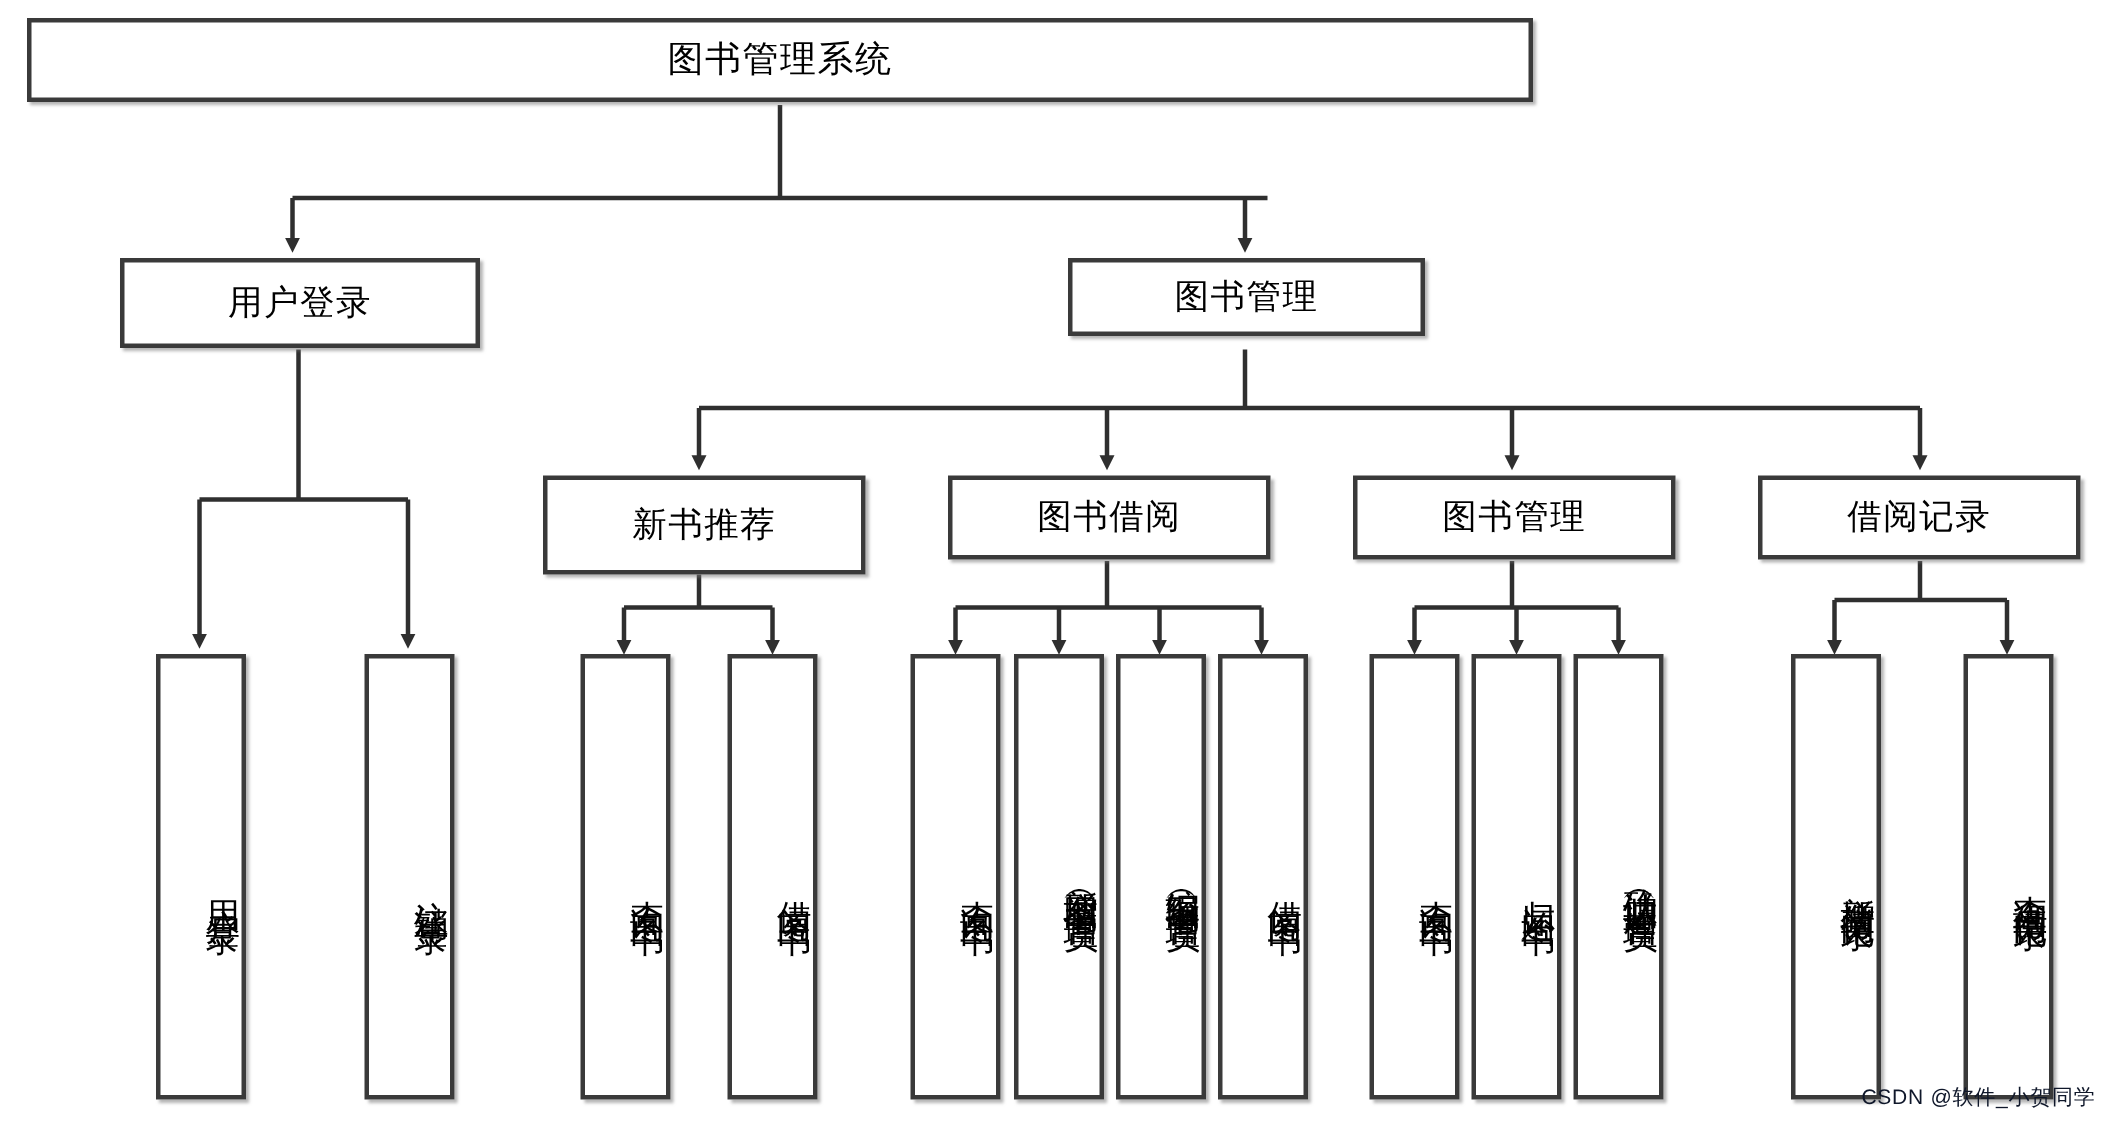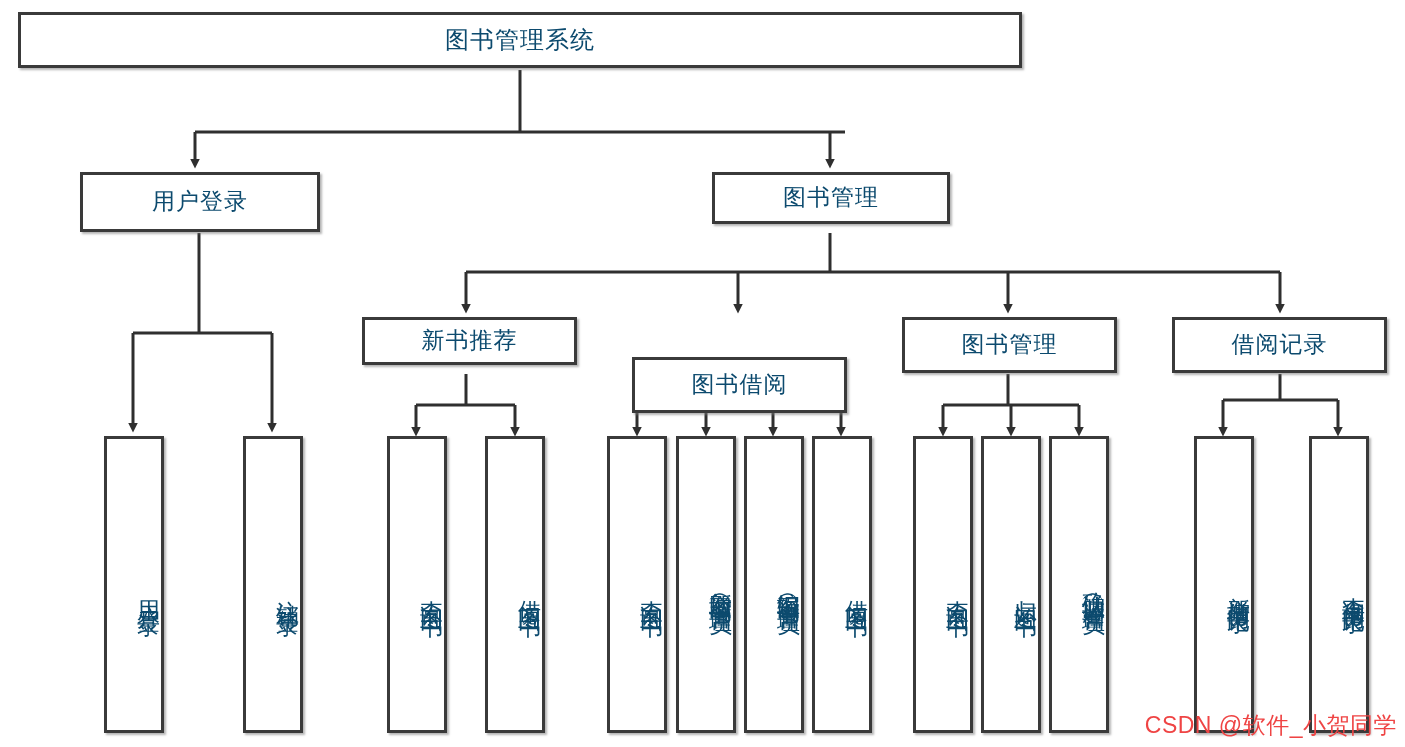--- a/index.html
+++ b/index.html
@@ -27,21 +27,21 @@
   }
   .node {
     position: absolute;
     box-sizing: border-box;
     background: #ffffff;
     border: 3px solid #3a3a3a;
     box-shadow: 2px 2px 2px rgba(120,120,120,0.55);
     display: flex;
     align-items: center;
     justify-content: center;
-    color: #0c4a6e;
+    color: #000000;
     text-align: center;
     z-index: 2;
   }
   .node-h {
     font-size: 23px;
     letter-spacing: 1px;
     line-height: 1.2;
   }
   .node-root {
     font-size: 24px;
@@ -60,22 +60,22 @@
     padding-top: 6px;
     letter-spacing: 3px;
   }
   .label-v {
     display: block;
   }
   #watermark {
     position: absolute;
     right: 8px;
     bottom: 6px;
-    font-size: 23px;
-    color: #ef4444;
+    font-size: 14px;
+    color: #0f172a;
     letter-spacing: 0.5px;
     z-index: 5;
     white-space: nowrap;
   }
 </style>
 </head>
 <body>
 
 <div id="canvas">
 
@@ -133,24 +133,24 @@
     <span>图书管理系统</span>
   </div>
 
   <div class="node node-h" style="left:80px; top:172px; width:240px; height:60px;">
     <span>用户登录</span>
   </div>
   <div class="node node-h" style="left:712px; top:172px; width:238px; height:52px;">
     <span>图书管理</span>
   </div>
 
-  <div class="node node-h" style="left:362px; top:317px; width:215px; height:48px;">
+  <div class="node node-h" style="left:362px; top:317px; width:215px; height:66px;">
     <span>新书推荐</span>
   </div>
-  <div class="node node-h" style="left:632px; top:317px; width:215px; height:56px;margin-top:40px;">
+  <div class="node node-h" style="left:632px; top:317px; width:215px; height:56px;">
     <span>图书借阅</span>
   </div>
   <div class="node node-h" style="left:902px; top:317px; width:215px; height:56px;">
     <span>图书管理</span>
   </div>
   <div class="node node-h" style="left:1172px; top:317px; width:215px; height:56px;">
     <span>借阅记录</span>
   </div>
 
   <div class="node node-v" style="left:104px; top:436px; width:60px; height:297px;">

